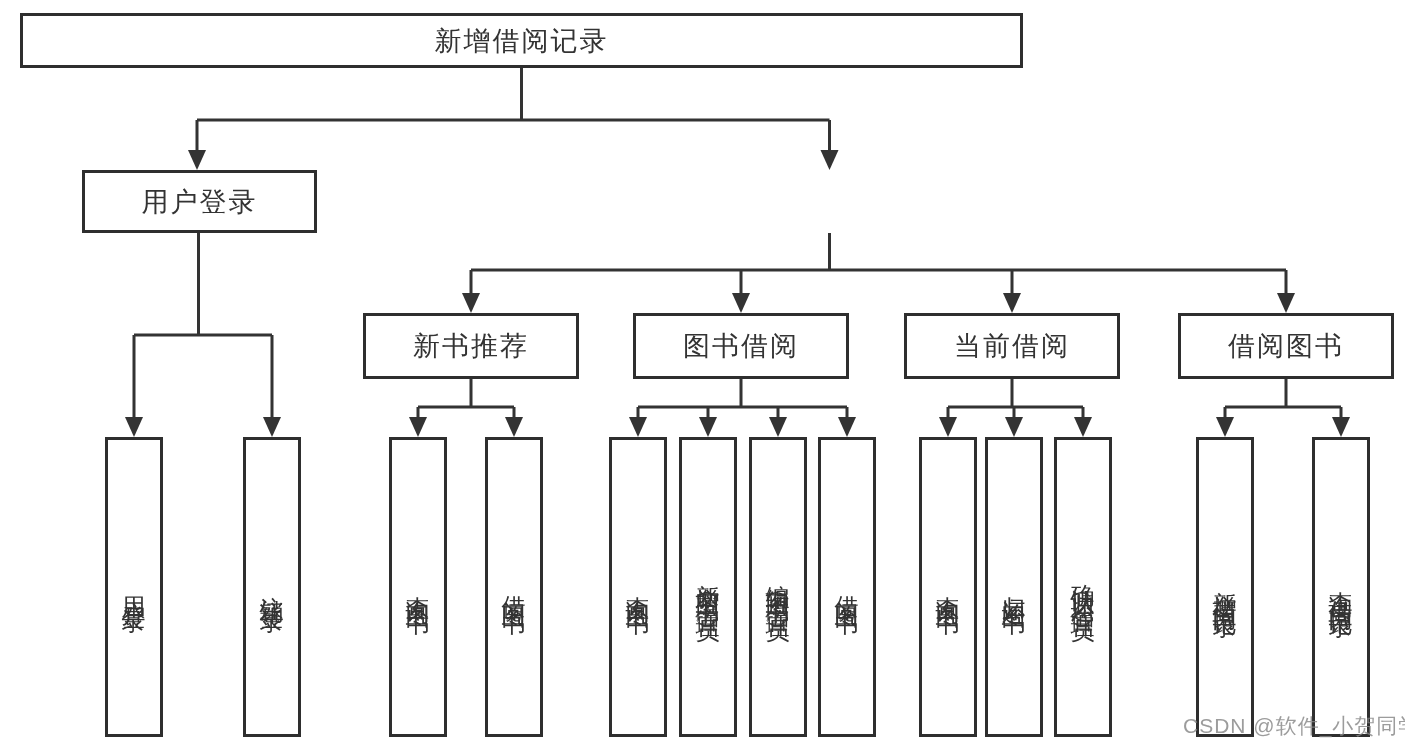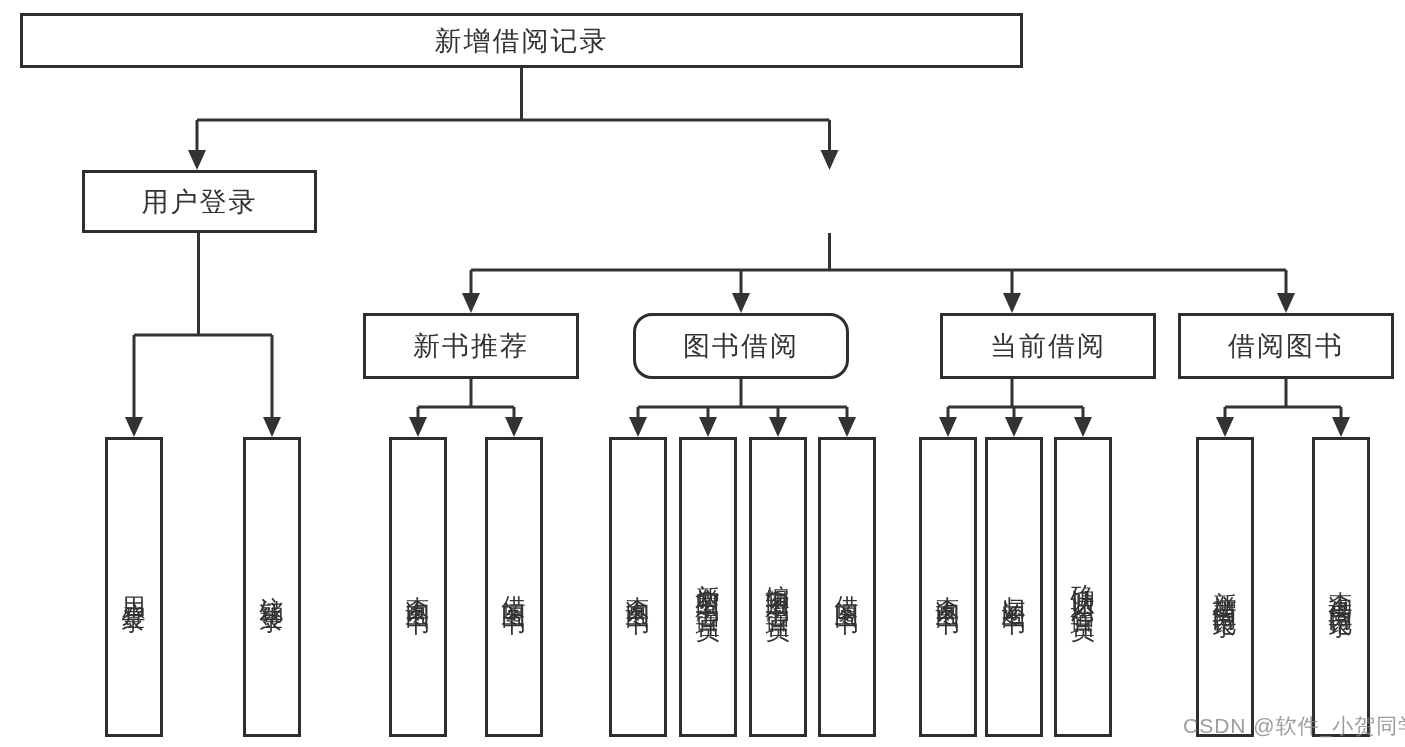--- a/index.html
+++ b/index.html
@@ -73,22 +73,22 @@
       <polygon class="ar" points="1216,417 1234,417 1225,437"></polygon>
       <polygon class="ar" points="1332,417 1350,417 1341,437"></polygon>
     </g>
   </svg>
 
   <div class="node root">新增借阅记录</div>
 
   <div class="node l2" style="left:82px;">用户登录</div>
 
   <div class="node l3" style="left:363px;">新书推荐</div>
-  <div class="node l3" style="left:633px;border-radius:19px;">图书借阅</div>
-  <div class="node l3" style="left:940px;">当前借阅</div>
+  <div class="node l3" style="left:633px;">图书借阅</div>
+  <div class="node l3" style="left:904px;">当前借阅</div>
   <div class="node l3" style="left:1178px;">借阅图书</div>
 
   <div class="node leaf" style="left:105px;">用户登录</div>
   <div class="node leaf" style="left:243px;">注销登录</div>
   <div class="node leaf" style="left:389px;">查询图书</div>
   <div class="node leaf" style="left:485px;">借阅图书</div>
   <div class="node leaf" style="left:609px;">查询图书</div>
   <div class="node leaf" style="left:679px;">新增图书（管理员）</div>
   <div class="node leaf" style="left:749px;">编辑图书（管理员）</div>
   <div class="node leaf" style="left:818px;">借阅图书</div>

